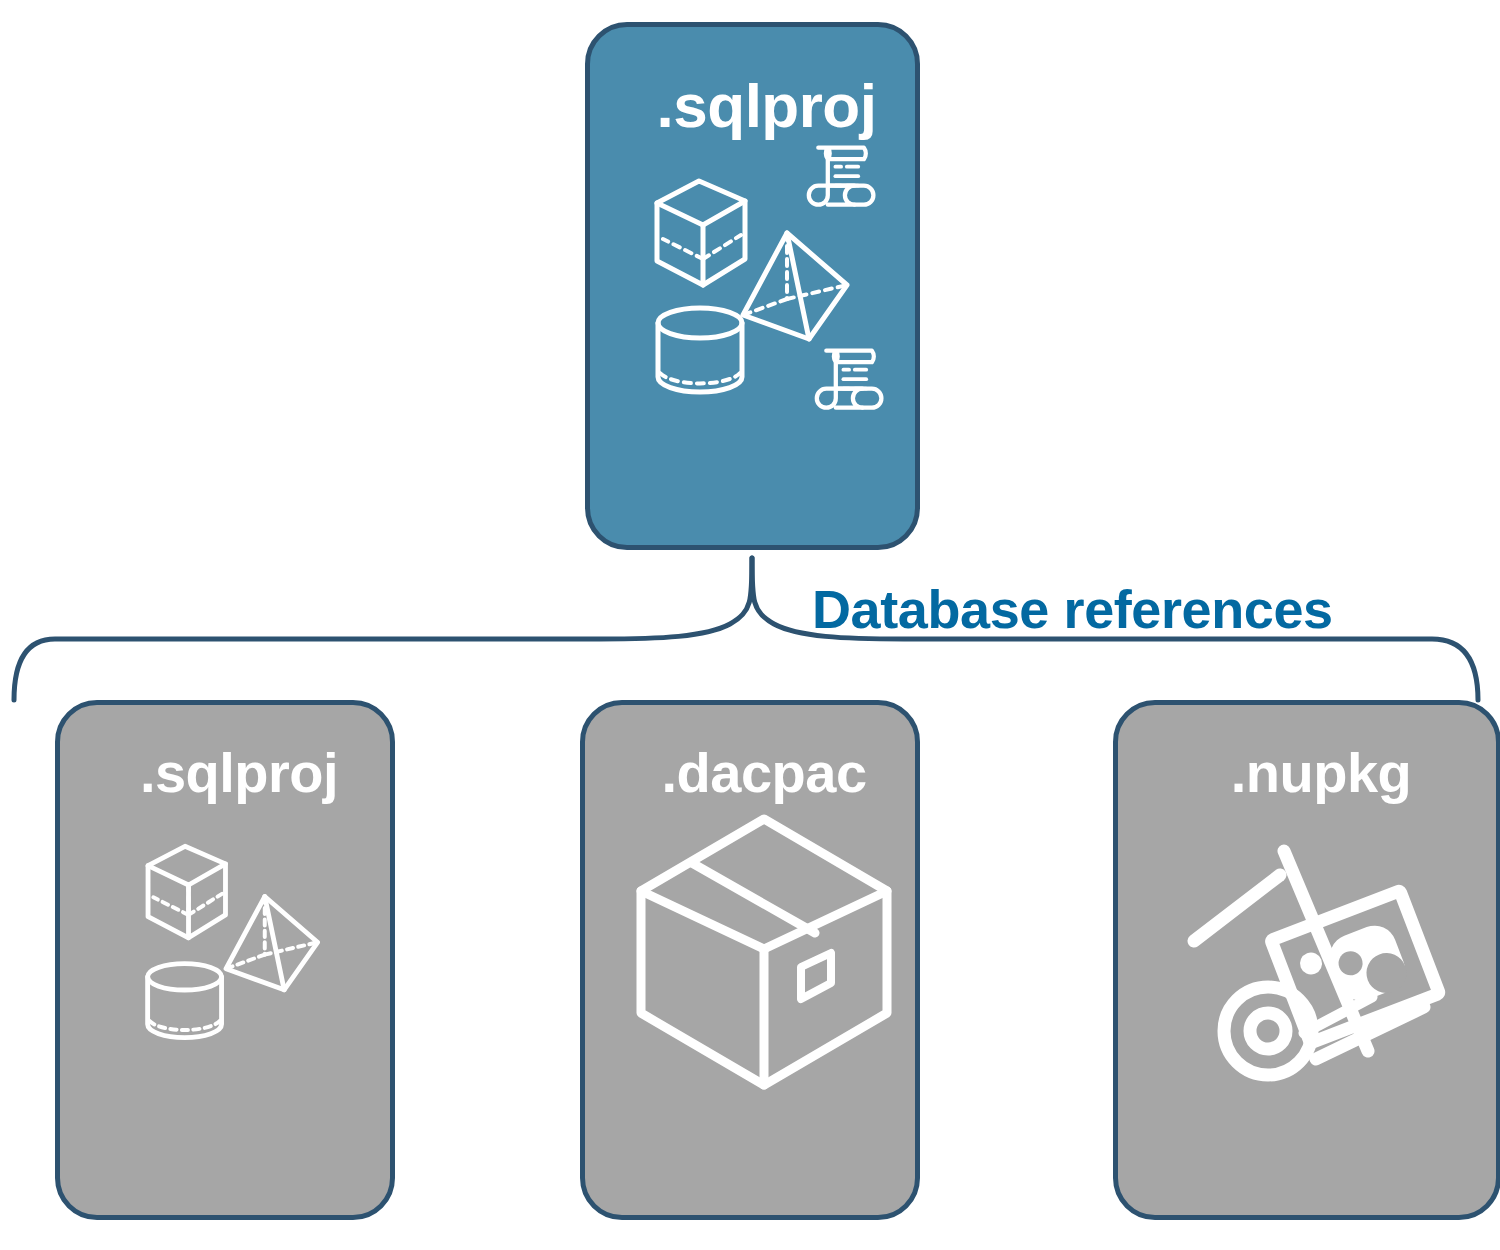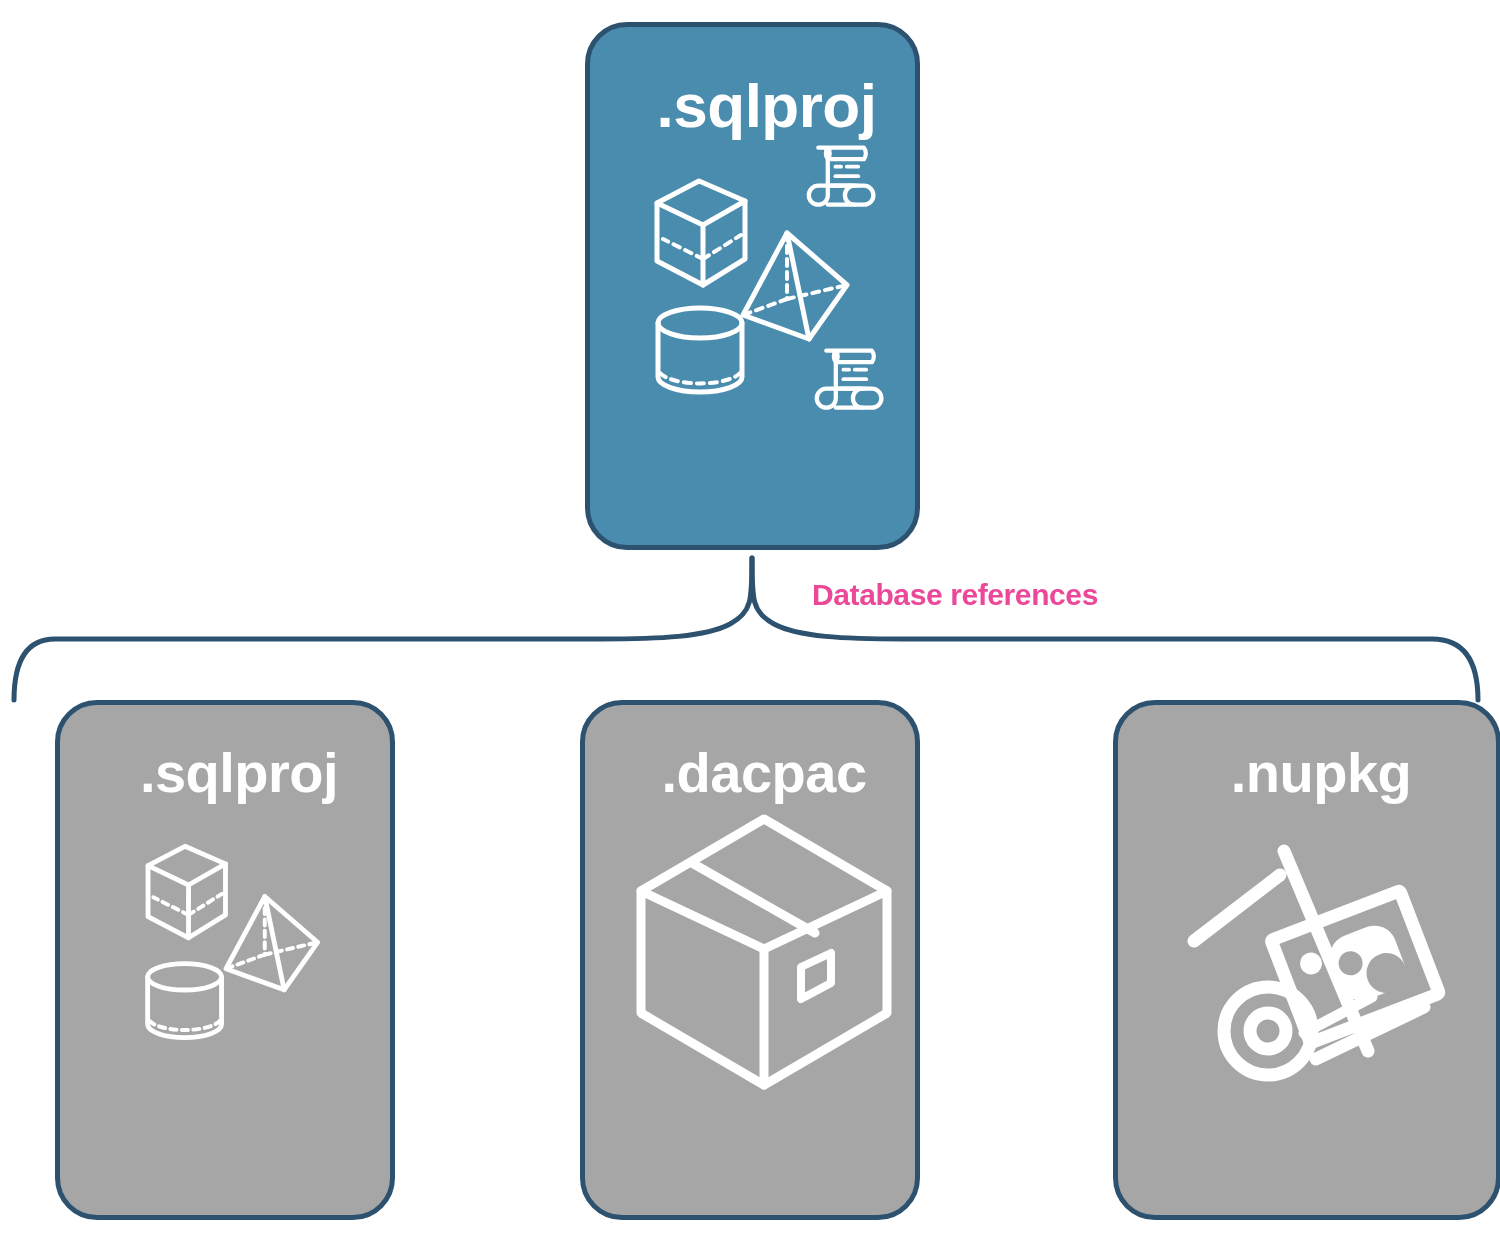--- a/index.html
+++ b/index.html
@@ -78,22 +78,22 @@
     width: 1500px;
     height: 200px;
     pointer-events: none;
   }
 
   
   #brace-label {
     position: absolute;
     left: 812px;
     top: 578px;
-    color: #ec4899;
-    font-size: 30px;
+    color: #0369a1;
+    font-size: 54px;
     font-weight: bold;
     letter-spacing: -0.4px;
     white-space: nowrap;
   }
 
   .art-svg { display: block; }
 </style>
 </head>
 <body>
 

